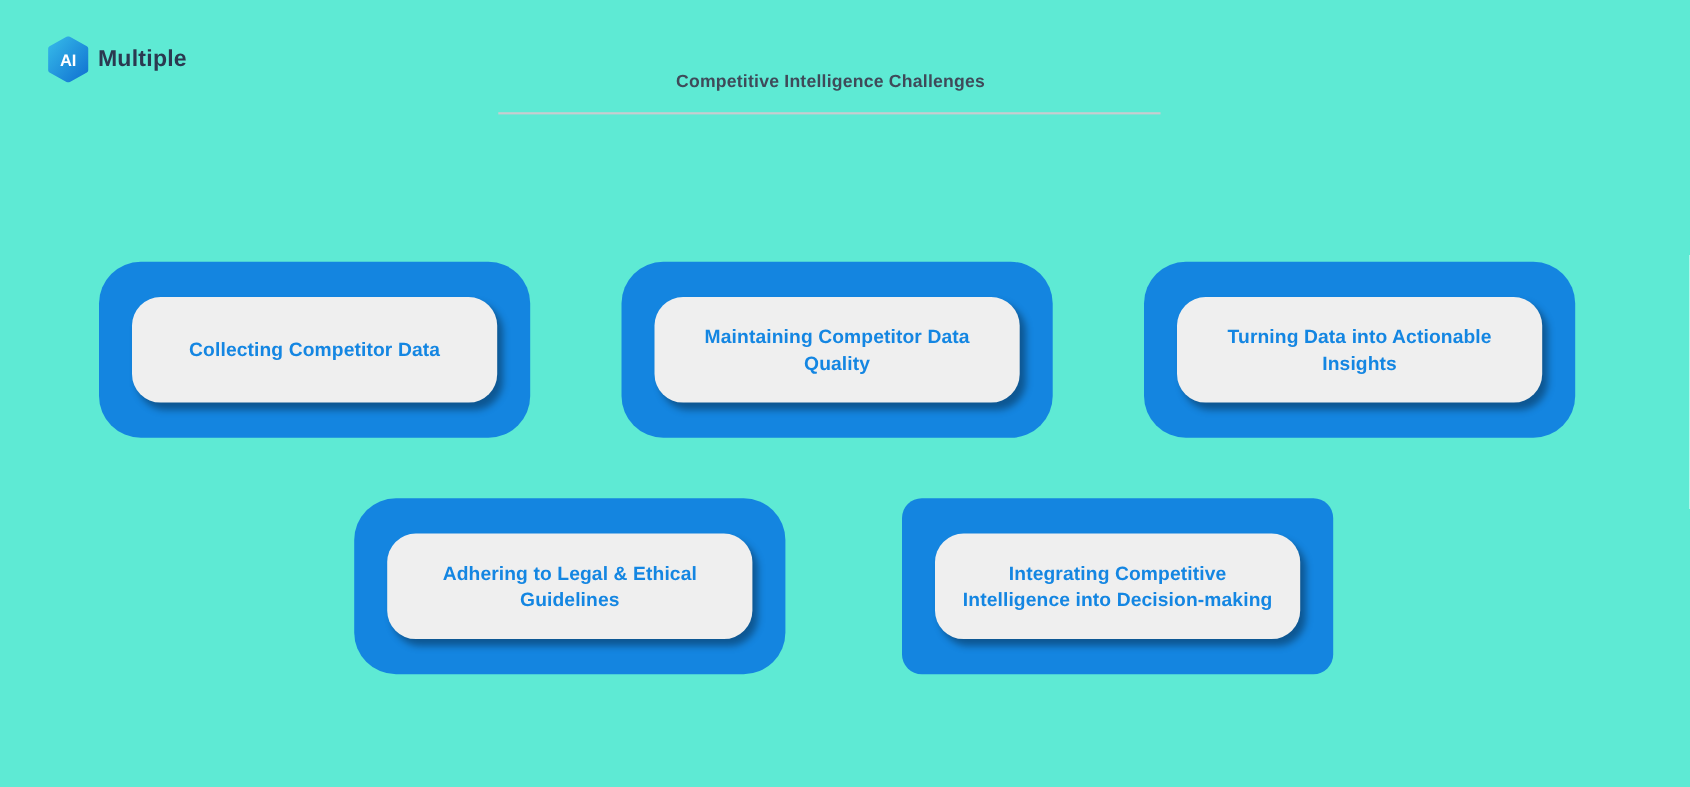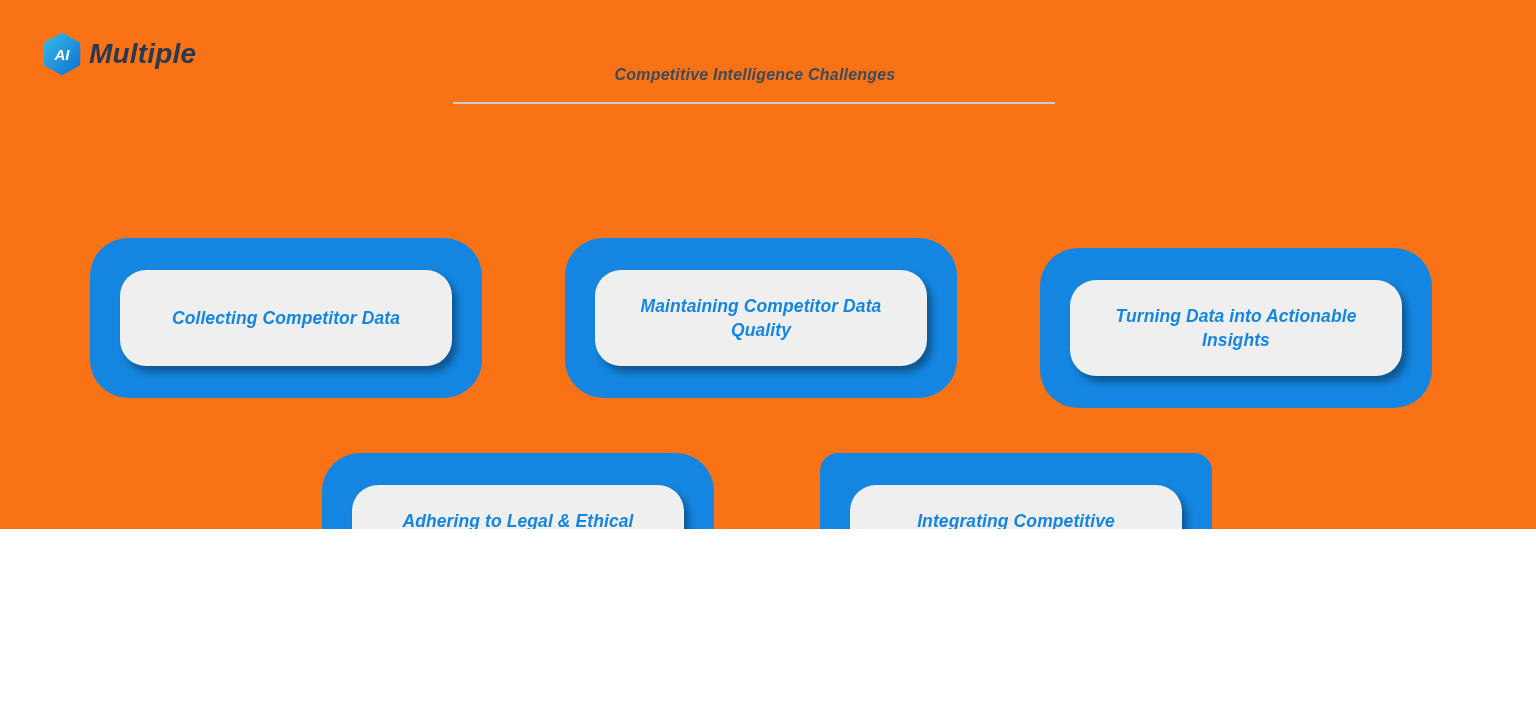--- a/index.html
+++ b/index.html
@@ -4,42 +4,41 @@
 <style>
   html, body {
     margin: 0;
     padding: 0;
     background: #ffffff;
     font-family: "Liberation Sans", sans-serif;
   }
   .canvas {
     position: relative;
     width: 1536px;
-    height: 529px;
-    background: #f97316;
+    height: 715px;
+    background: #5eead4;
     overflow: hidden;
-    font-style: italic;
   }
 
   
   .logo {
     position: absolute;
     top: 33px;
     left: 42px;
     display: flex;
     align-items: center;
     gap: 7px;
   }
   .logo-hex {
     width: 40px;
     height: 42px;
     display: block;
   }
   .logo-word {
-    font-size: 28px;
+    font-size: 21px;
     font-weight: bold;
     color: #2b3950;
     letter-spacing: 0.2px;
   }
 
   
   .title {
     position: absolute;
     top: 66px;
     left: 0;
@@ -87,21 +86,21 @@
     font-weight: bold;
     color: #1486e2;
     text-align: center;
     line-height: 1.4;
     letter-spacing: 0.1px;
   }
 
   
   .box-1 { top: 238px; left: 90px; }
   .box-2 { top: 238px; left: 565px; }
-  .box-3 { top: 238px; left: 1040px; margin-top: 10px; }
+  .box-3 { top: 238px; left: 1040px; }
   
   .box-4 { top: 453px; left: 322px; justify-content: center; }
   .box-5 { top: 453px; left: 820px; border-radius: 18px; }
 </style>
 </head>
 <body>
 
 <div class="canvas">
 
   <div class="logo">

